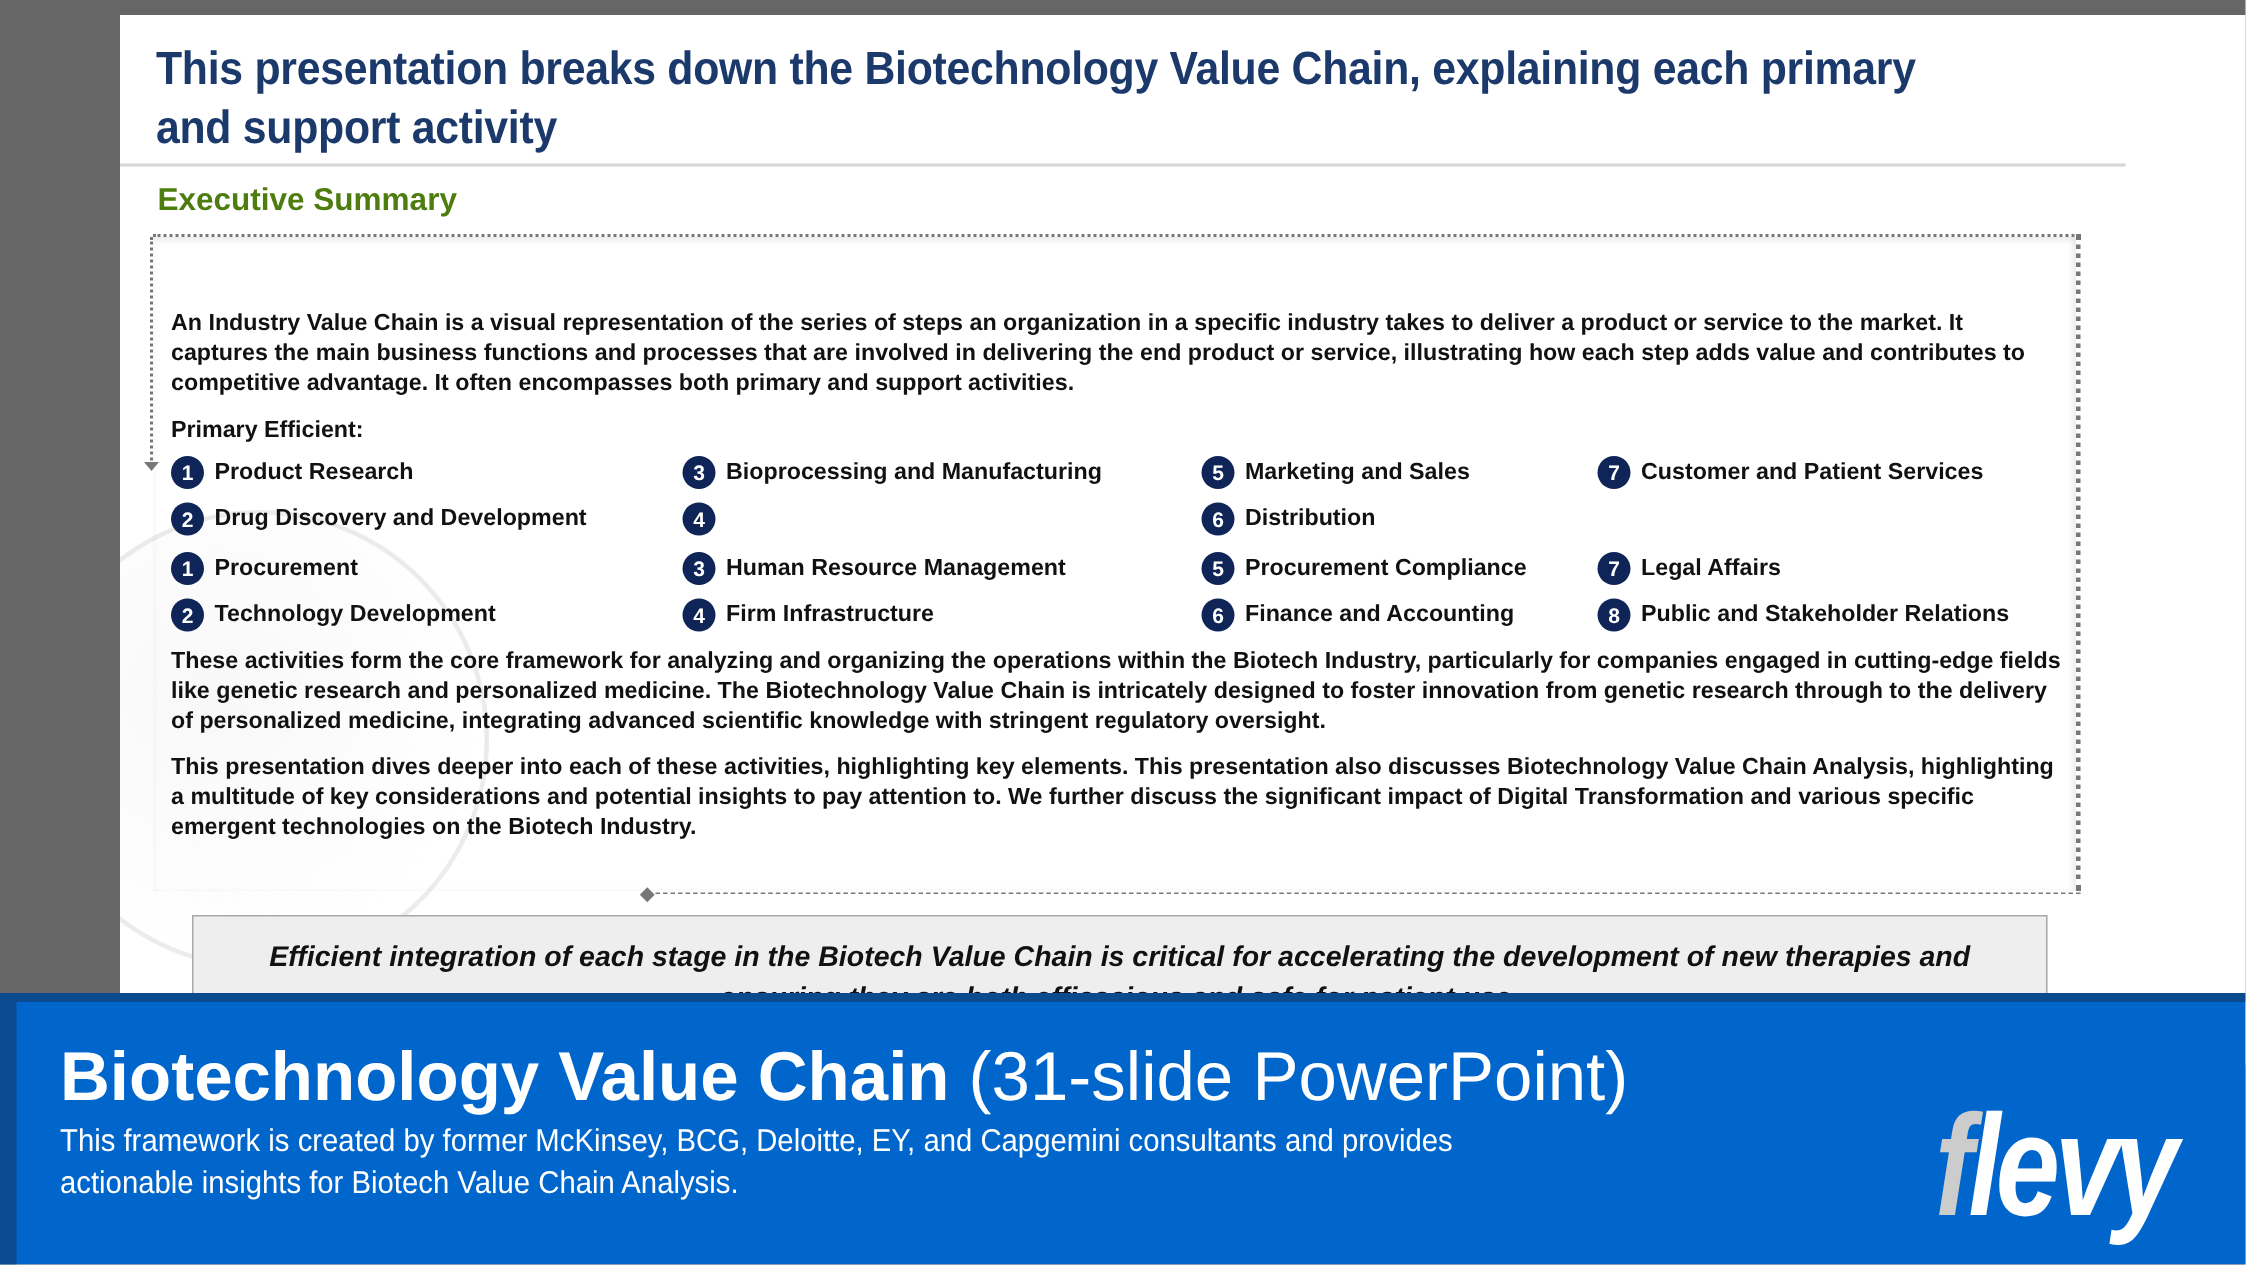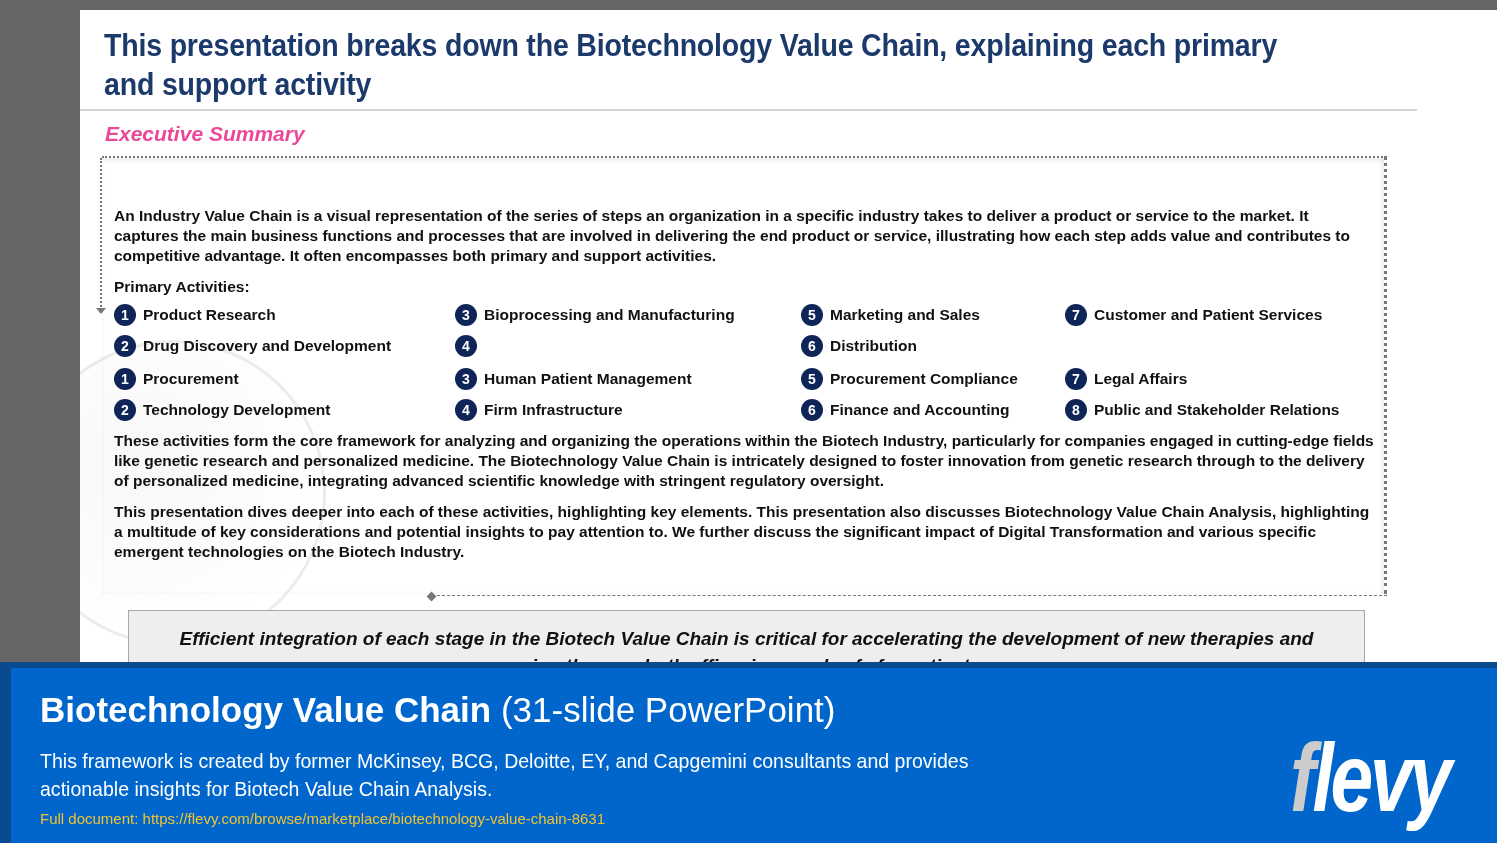--- a/index.html
+++ b/index.html
@@ -23,21 +23,21 @@
       position: absolute; left: 0; top: 99px; width: 1337px; height: 2px; background: #d6d6d6;
     }
     .watermark {
       position: absolute; left: -60px; top: 330px; width: 300px; height: 300px;
       border-radius: 50%;
       border: 3px solid rgba(200,200,200,0.35);
       background: radial-gradient(circle at 40% 40%, rgba(235,235,235,0.35), rgba(255,255,255,0) 70%);
     }
     .exec-heading {
       position: absolute; left: 25px; top: 112px;
-      font-weight: bold; font-style: italic; font-size: 21px; color: #ec4899;
+      font-weight: bold; font-size: 21px; color: #4d7c0f;
     }
     .summary-box {
       position: absolute; left: 22px; top: 146px; width: 1282px; height: 436px;
       border-top: 2px dotted #777;
       border-right: 3px dotted #777;
       box-shadow: inset 0 3px 4px rgba(0,0,0,0.06), inset -3px 0 4px rgba(0,0,0,0.05);
     }
     .summary-box .left-dash {
       position: absolute; left: -2px; top: 0; width: 0; height: 152px;
       border-left: 2px dotted #777;
@@ -86,21 +86,21 @@
       background: #0066cc;
     }
     .banner-topstrip {
       position: absolute; left: 0; top: 0; width: 1497px; height: 6px; background: #0a4a8f;
     }
     .banner-leftstrip {
       position: absolute; left: 0; top: 0; width: 11px; height: 181px; background: #0a4a8f;
     }
     .banner-title {
       position: absolute; left: 40px; top: 28px;
-      font-size: 35px; color: #ffffff; white-space: nowrap;
+      font-size: 46px; color: #ffffff; white-space: nowrap;
     }
     .banner-title .strong { font-weight: bold; }
     .banner-title .light { font-weight: normal; }
     .banner-desc {
       position: absolute; left: 40px; top: 85px; width: 1080px;
       font-size: 21px; line-height: 28px; color: #ffffff;
       transform: scaleX(0.93); transform-origin: left top;
     }
     .banner-link {
       position: absolute; left: 40px; top: 148px;
@@ -126,21 +126,21 @@
   <div class="summary-box">
     <div class="left-dash"></div>
     <div class="left-arrow"></div>
     <div class="bottom-dash"></div>
     <div class="bottom-diamond"></div>
   </div>
 
   <div class="content">
     <p>An Industry Value Chain is a visual representation of the series of steps an organization in a specific industry takes to deliver a product or service to the market. It captures the main business functions and processes that are involved in delivering the end product or service, illustrating how each step adds value and contributes to competitive advantage. It often encompasses both primary and support activities.</p>
 
-    <div class="sec-label">Primary Activities:</div>
+    <div class="sec-label">Primary Efficient:</div>
     <div class="grid">
       <div class="item">
           <span class="badge">1</span>
           <span>Product Research</span>
         </div>
       <div class="item">
           <span class="badge">3</span>
           <span>Bioprocessing and Manufacturing</span>
         </div>
       <div class="item">
@@ -164,21 +164,21 @@
         </div>
     </div>
 
     <div class="grid">
       <div class="item">
           <span class="badge">1</span>
           <span>Procurement</span>
         </div>
       <div class="item">
           <span class="badge">3</span>
-          <span>Human Patient Management</span>
+          <span>Human Resource Management</span>
         </div>
       <div class="item">
           <span class="badge">5</span>
           <span>Procurement Compliance</span>
         </div>
       <div class="item">
           <span class="badge">7</span>
           <span>Legal Affairs</span>
         </div>
       <div class="item">
@@ -206,15 +206,14 @@
   <div class="callout">
     <div class="callout-text">Efficient integration of each stage in the Biotech Value Chain is critical for accelerating the development of new therapies and ensuring they are both efficacious and safe for patient use.</div>
   </div>
 </div>
 
 <div class="banner">
   <div class="banner-topstrip"></div>
   <div class="banner-leftstrip"></div>
   <div class="banner-title"><span class="strong">Biotechnology Value Chain</span><span class="light"> (31-slide PowerPoint)</span></div>
   <div class="banner-desc">This framework is created by former McKinsey, BCG, Deloitte, EY, and Capgemini consultants and provides actionable insights for Biotech Value Chain Analysis.</div>
-  <div class="banner-link">Full document: https://flevy.com/browse/marketplace/biotechnology-value-chain-8631</div>
   <div class="logo"><span class="f">f</span><span>levy</span></div>
 </div>
 
 </body></html>

